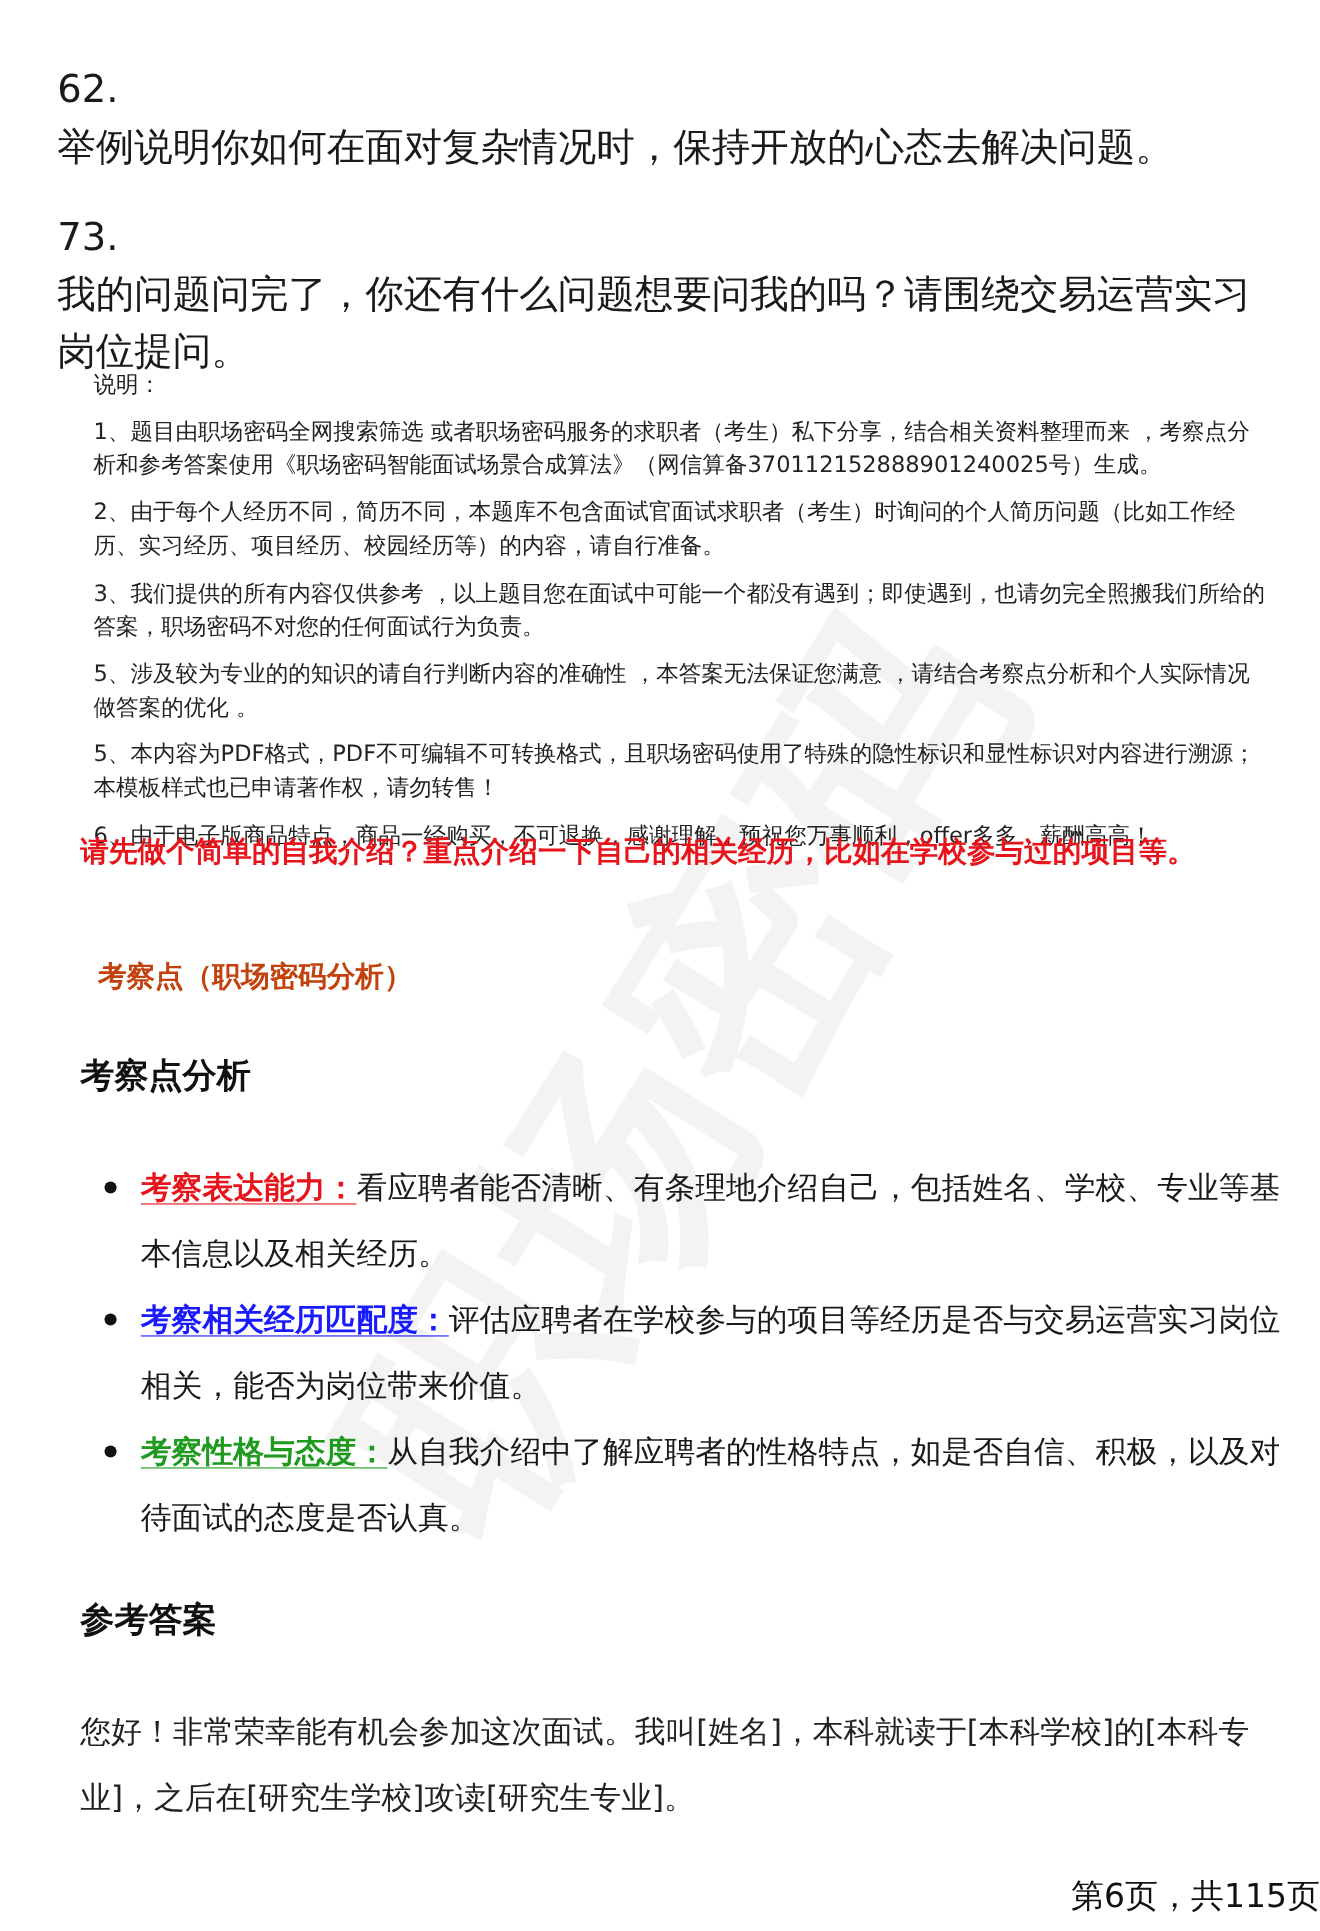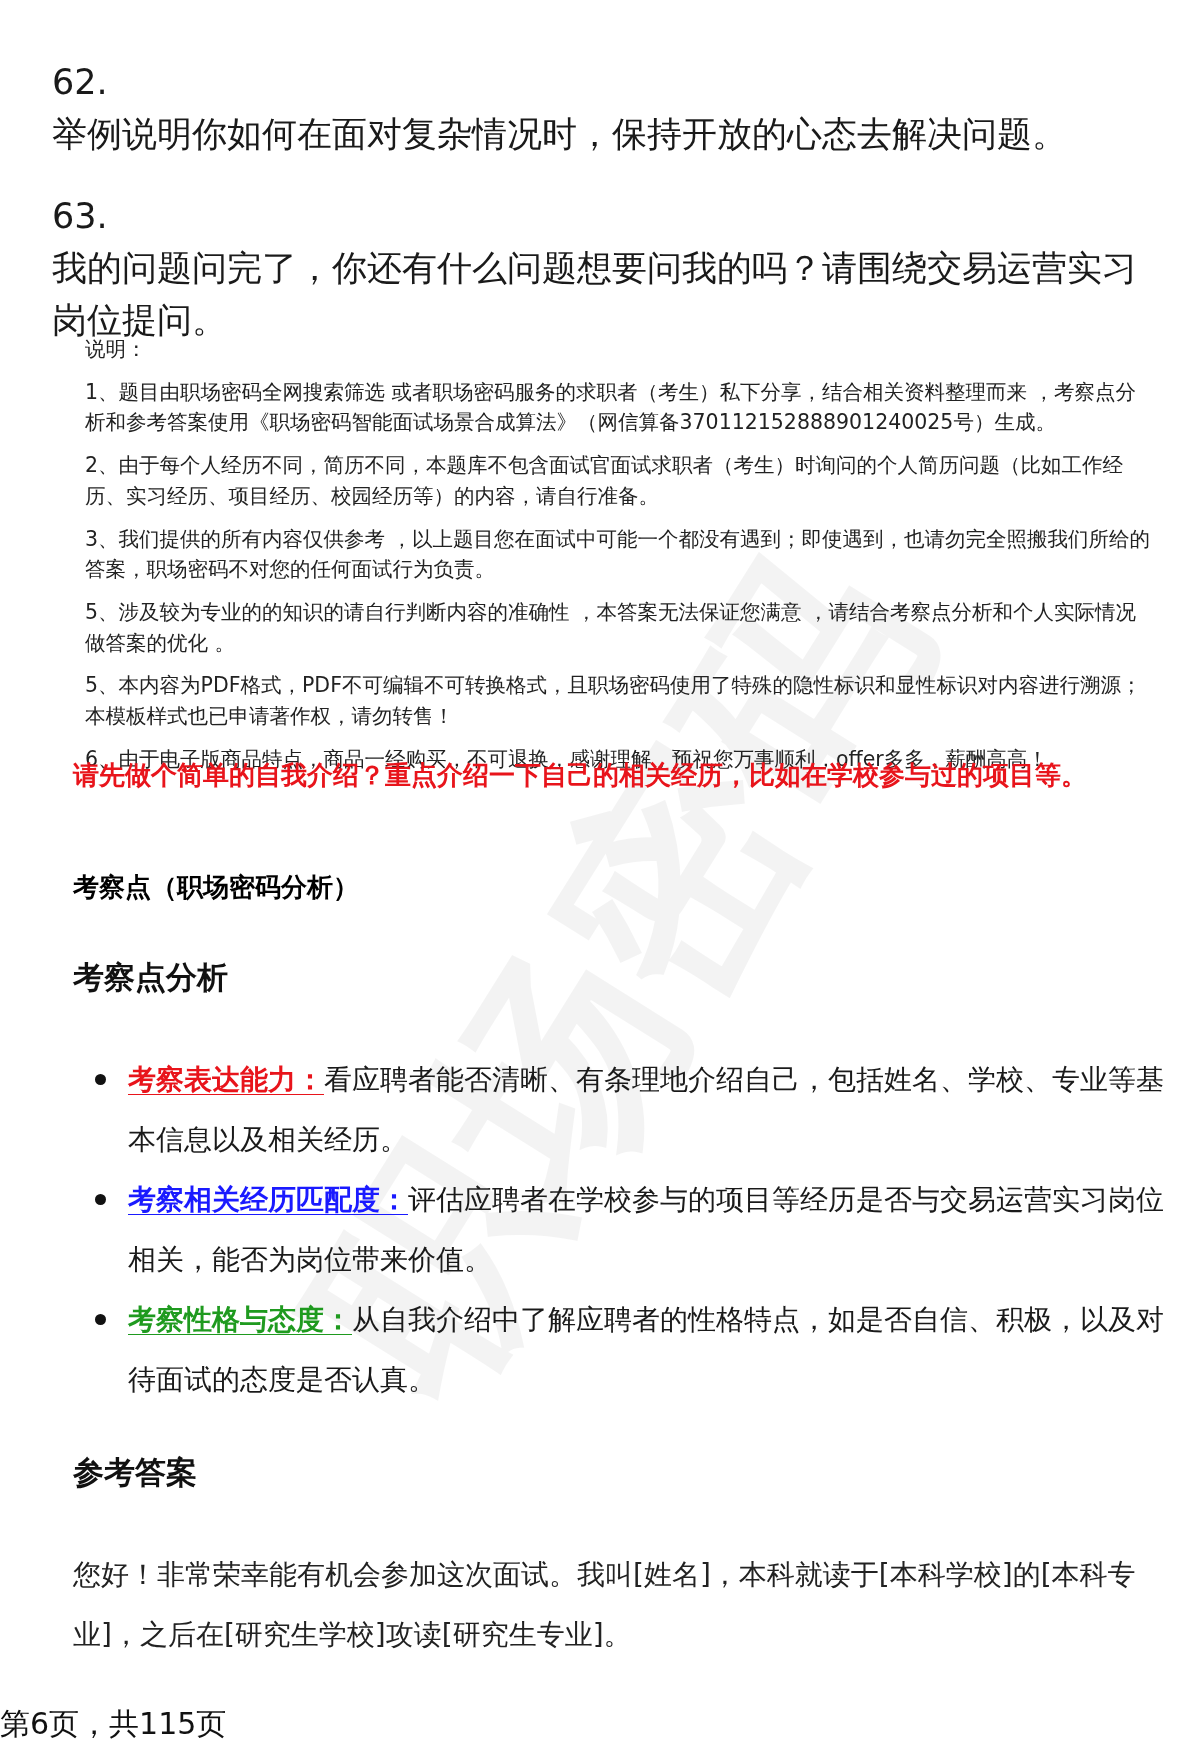--- a/index.html
+++ b/index.html
@@ -10,45 +10,45 @@
   .watermark span { position: absolute; font-size: 230px; font-weight: bold; color: #000;
                     opacity: 0.045; transform: rotate(-58deg); transform-origin: center; white-space: nowrap; }
   .content { position: relative; z-index: 1; }
   .q { position: absolute; left: 52px; width: 1110px; font-size: 35px; line-height: 52px; display: flex; flex-direction: column; }
   .q .num { width: 74px; flex: none; }
   .q .txt { flex: 1; }
   .notes { position: absolute; left: 73px; top: 322px; width: 1090px; font-size: 20.5px; line-height: 30.7px; color: #222; }
   .notes p { margin: 12px; }
   .red-q { position: absolute; left: 73px; top: 754px; width: 1090px; font-size: 26px; line-height: 42px;
            font-weight: bold; color: #e8141b; }
-  .red-sub { position: absolute; left: 73px; top: 870px; font-size: 26px; font-weight: bold; color: #000000; }
+  .red-sub { position: absolute; left: 89px; top: 870px; font-size: 26px; font-weight: bold; color: #c2410c; }
   .h2 { position: absolute; left: 73px; font-size: 31px; font-weight: bold; color: #111; }
   .bullets { position: absolute; left: 95px; top: 1050px; width: 1080px; font-size: 28px; line-height: 60px; }
   .bullet { position: relative; padding-left: 33px; margin-bottom: 0; }
   .bullet .dot { position: absolute; left: 0; top: 24px; width: 11px; height: 11px; border-radius: 50%; background: #111; }
   .bullet .label { font-weight: bold; text-decoration: underline; text-underline-offset: 5px; text-decoration-thickness: 1px; }
   .answer { position: absolute; left: 73px; top: 1545px; width: 1090px; font-size: 28px; line-height: 60px; color: #222; }
-  .footer { position: absolute; left: 0; width: 1200px; top: 1704px; text-align: left; font-size: 30px; color: #111; }
+  .footer { position: absolute; left: 0; width: 1200px; top: 1704px; text-align: right; font-size: 30px; color: #111; }
 </style>
 </head>
 <body>
 
 <div class="watermark">
   <span style="left:-40px; top:180px;">职场密码</span>
 </div>
 
 <div class="content">
 
   <div class="q" style="top:56px;">
     <span class="num">62.</span>
     <span class="txt">举例说明你如何在面对复杂情况时，保持开放的心态去解决问题。</span>
   </div>
 
   <div class="q" style="top:190px;">
-    <span class="num">63.</span>
+    <span class="num">73.</span>
     <span class="txt">我的问题问完了，你还有什么问题想要问我的吗？请围绕交易运营实习岗位提问。</span>
   </div>
 
   <div class="notes">
     <p>说明：</p>
     <p>1、题目由职场密码全网搜索筛选 或者职场密码服务的求职者（考生）私下分享，结合相关资料整理而来 ，考察点分析和参考答案使用《职场密码智能面试场景合成算法》（网信算备370112152888901240025号）生成。</p>
     <p>2、由于每个人经历不同，简历不同，本题库不包含面试官面试求职者（考生）时询问的个人简历问题（比如工作经历、实习经历、项目经历、校园经历等）的内容，请自行准备。</p>
     <p>3、我们提供的所有内容仅供参考 ，以上题目您在面试中可能一个都没有遇到；即使遇到，也请勿完全照搬我们所给的答案，职场密码不对您的任何面试行为负责。</p>
     <p>5、涉及较为专业的的知识的请自行判断内容的准确性 ，本答案无法保证您满意 ，请结合考察点分析和个人实际情况做答案的优化 。</p>
     <p>5、本内容为PDF格式，PDF不可编辑不可转换格式，且职场密码使用了特殊的隐性标识和显性标识对内容进行溯源；本模板样式也已申请著作权，请勿转售！</p>

